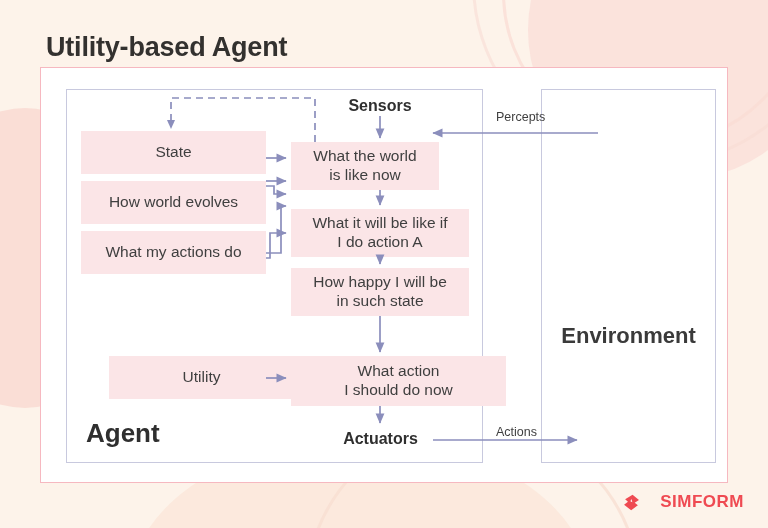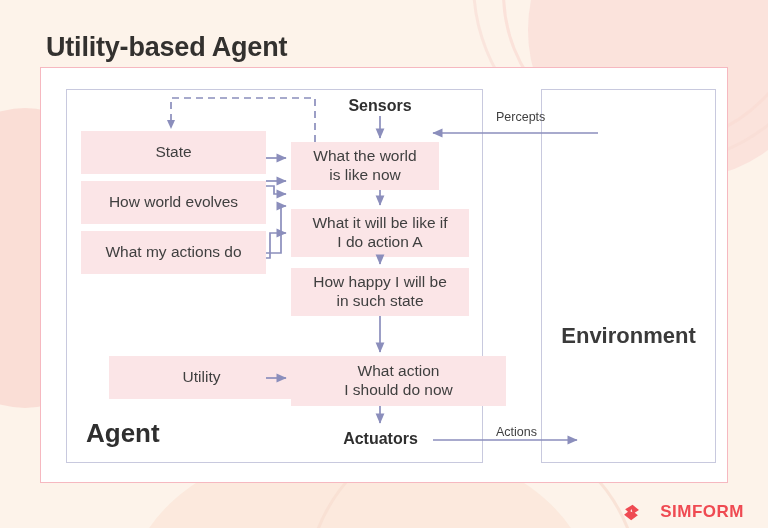--- a/index.html
+++ b/index.html
@@ -46,21 +46,21 @@
     display:flex;align-items:center;justify-content:center;text-align:center;
     font-size:15.5px;line-height:1.22;box-sizing:border-box;
   }
   .lbl-bold{position:absolute;font-weight:bold;color:#2f2f2f;}
   .lbl-plain{position:absolute;color:#3f3f3f;font-size:12.5px;padding-left:12px;}
 
   svg.wires{position:absolute;left:0;top:0;width:688px;height:416px;overflow:visible;}
   .ln{stroke:#8b8ebc;stroke-width:1.7;fill:none;}
   .ln-d{stroke:#8b8ebc;stroke-width:1.7;fill:none;stroke-dasharray:7 5;}
 
-  .logo{position:absolute;right:24px;bottom:6px;display:flex;align-items:center;gap:20px;}
+  .logo{position:absolute;right:24px;bottom:16px;display:flex;align-items:center;gap:20px;}
   .logo-mark{width:17px;height:17px;}
   .logo-text{font-size:17px;font-weight:bold;color:#ef4a52;letter-spacing:.5px;}
 </style>
 </head>
 <body>
 
 <div class="bg-layer">
   <div class="blob-tr"></div>
   <div class="arc arc-a"></div>
   <div class="arc arc-b"></div>

